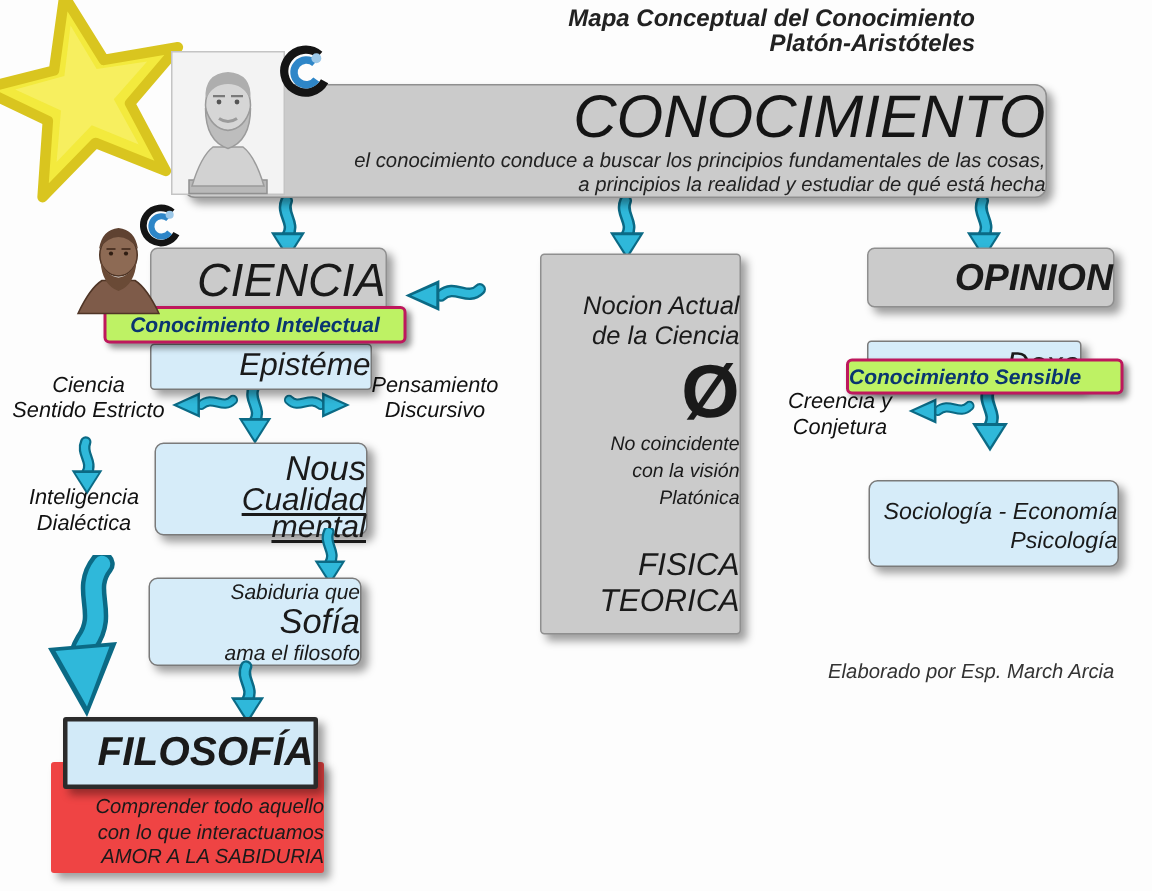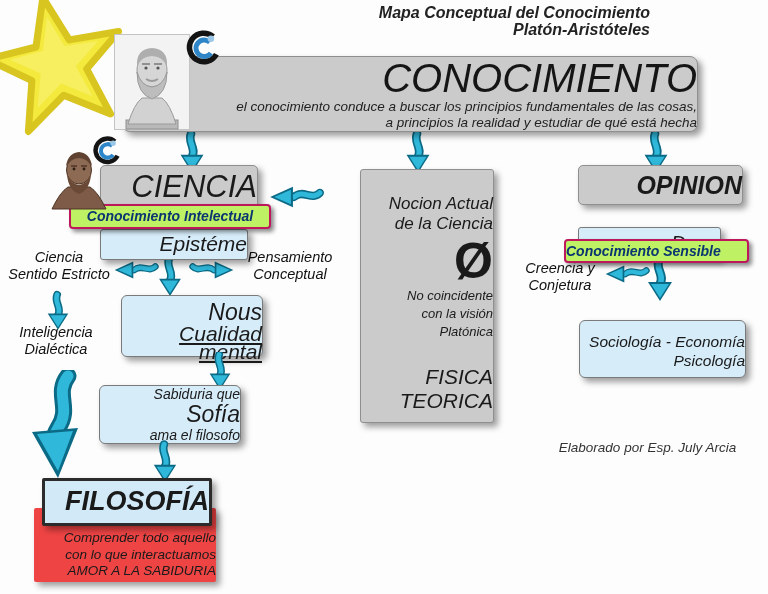--- a/index.html
+++ b/index.html
@@ -24,21 +24,21 @@
   }
   .lbl{position:absolute;text-align:center;font-size:14.5px;line-height:16.5px;color:#111;}
   .line{display:block;}
   #title{left:170px;top:4px;width:480px;font-size:16px;line-height:17px;font-weight:bold;color:#222;}
   #conocimiento{left:122px;top:56px;width:574px;height:74px;border-radius:8px;z-index:2;}
   #conocimiento .h1{font-size:40px;line-height:42px;letter-spacing:0;color:#151515;}
   #conocimiento .sub{font-size:13.5px;line-height:15.5px;color:#222;}
   #ciencia-box{left:100px;top:165px;width:156px;height:42px;font-size:31px;line-height:42px;z-index:3;}
   #banner-intelectual{left:69px;top:204px;width:198px;height:21px;line-height:21px;z-index:4;position:absolute;text-align:center;}
   #episteme{left:100px;top:229px;width:146px;height:29px;font-size:21px;line-height:28px;z-index:3;border-radius:3px;}
-  #nous{left:121px;top:295px;width:140px;height:57px;border-radius:6px;padding-top:3px;}
+  #nous{left:103px;top:295px;width:140px;height:57px;border-radius:6px;padding-top:3px;}
   #nous .t{font-size:23px;line-height:26px;}
   #nous .s{font-size:21px;line-height:18px;text-decoration:underline;}
   #sofia{left:99px;top:385px;width:140px;height:57px;border-radius:6px;}
   #sofia .t{font-size:23px;line-height:25px;}
   #sofia .s{font-size:14px;line-height:16px;}
   #filosofia{left:42px;top:478px;width:164px;height:42px;background:#d2eaf8;border:3px solid #2b2b2b;
     font-weight:bold;font-size:27px;line-height:40px;z-index:3;border-radius:2px;}
   #comprender{left:34px;top:508px;width:182px;height:74px;background:#ef4444;border-radius:2px;z-index:2;
     font-size:13.5px;line-height:16.5px;padding-top:22px;box-sizing:border-box;}
   #nocion{left:360px;top:169px;width:134px;height:254px;border-radius:3px;padding-top:24px;box-sizing:border-box;}
@@ -171,21 +171,21 @@
 
   <svg class="abs" style="left:188px;top:259px" width="50" height="22" viewBox="0 0 56 26">
     <path d="M4 9 C12 17 20 5 29 13" stroke="#0b6a85" stroke-width="8" fill="none" stroke-linecap="round"></path>
     <path d="M4 9 C12 17 20 5 29 13" stroke="#2fb8da" stroke-width="5" fill="none" stroke-linecap="round"></path>
     <polygon points="30,3 30,23 52,13" fill="#0b6a85"></polygon>
       <polygon points="32,6 32,20 48,13" fill="#2fb8da"></polygon>
   </svg>
 
   <div class="lbl" style="left:238px;top:249px;width:104px">
     <span class="line">Pensamiento</span>
-    <span class="line">Conceptual</span>
+    <span class="line">Discursivo</span>
   </div>
 
   <svg class="abs" style="left:46px;top:286px" width="24" height="50" viewBox="0 0 28 44">
     <path d="M13 3 C9 12 19 18 14 27" stroke="#0b6a85" stroke-width="9" fill="none" stroke-linecap="round"></path>
     <path d="M13 3 C9 12 19 18 14 27" stroke="#2fb8da" stroke-width="5.5" fill="none" stroke-linecap="round"></path>
     <polygon points="2,25 26,25 14,44" fill="#0b6a85"></polygon>
       <polygon points="5,27 23,27 14,41" fill="#2fb8da"></polygon>
   </svg>
 
   <div class="lbl" style="left:6px;top:324px;width:100px">
@@ -276,16 +276,16 @@
     <polygon points="2,25 26,25 14,44" fill="#0b6a85"></polygon>
       <polygon points="5,27 23,27 14,41" fill="#2fb8da"></polygon>
   </svg>
 
   <div class="box lblue ctr" id="sociologia">
     <span class="line">Sociología - Economía</span>
     <span class="line">Psicología</span>
   </div>
 
   <div class="abs" id="credit">
-    <span>Elaborado por Esp. July Arcia</span>
+    <span>Elaborado por Esp. March Arcia</span>
   </div>
 
 </div>
 
 </body></html>

